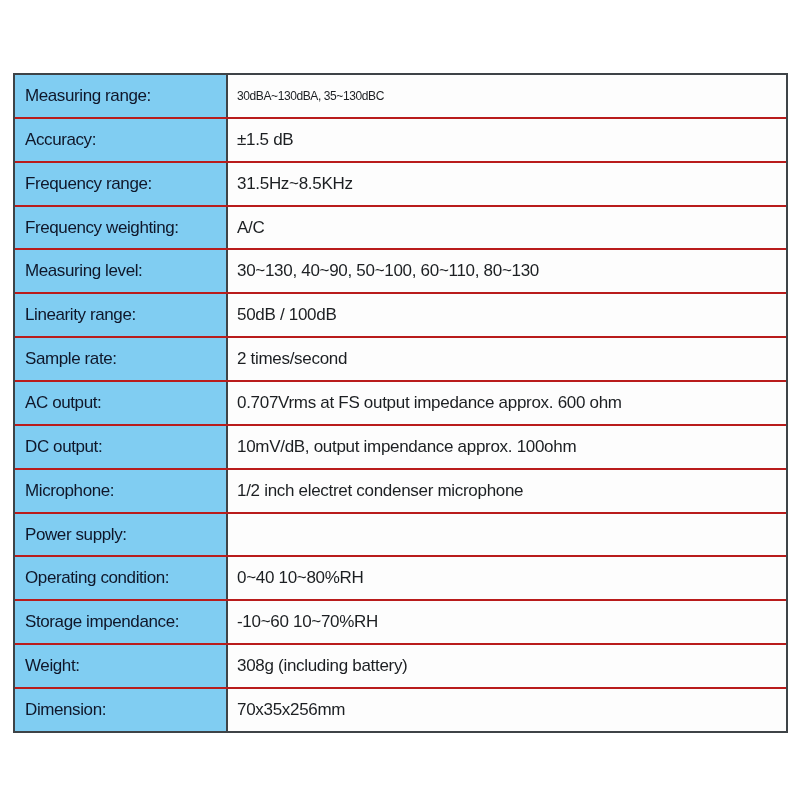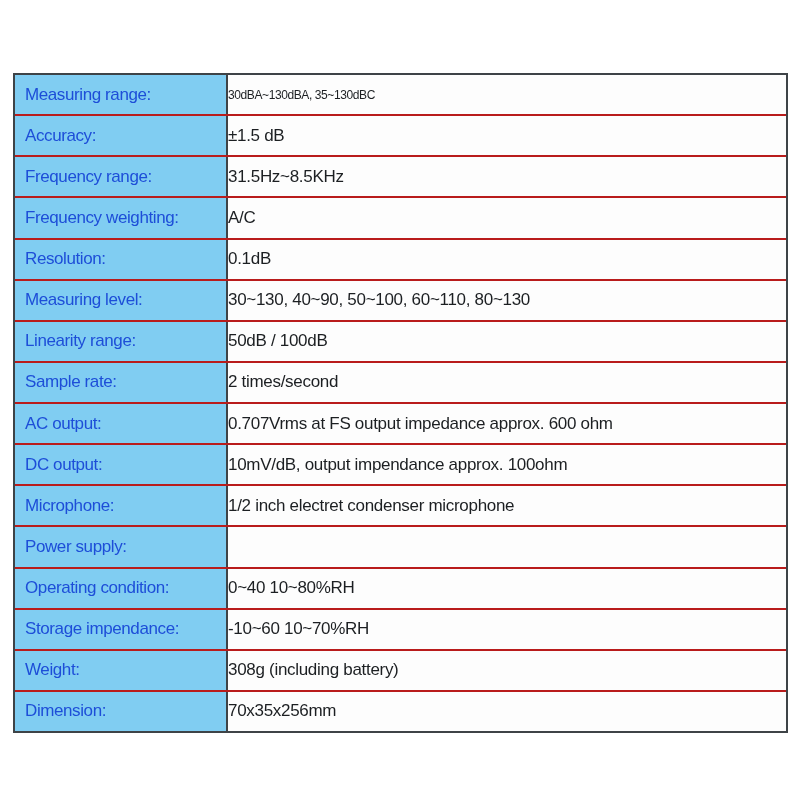--- a/index.html
+++ b/index.html
@@ -39,29 +39,30 @@
   .spec-label {
     width: 213px;
     flex: 0 0 213px;
     background: #80cdf2;
     border-right: 2px solid #3e4347;
     box-sizing: border-box;
     display: flex;
     align-items: center;
     padding-left: 10px;
     font-size: 17px;
-    color: #1d4ed8;
+    color: #0f172a;
     letter-spacing: -0.4px;
     white-space: nowrap;
     overflow: hidden;
   }
   .spec-value {
     flex: 1 1 auto;
     display: flex;
     align-items: center;
+    padding-left: 9px;
     font-size: 17px;
     color: #1c1f22;
     letter-spacing: -0.3px;
     white-space: nowrap;
     overflow: hidden;
     background: #fdfdfd;
   }
   .spec-value.small {
     font-size: 12px;
     letter-spacing: -0.4px;
@@ -79,24 +80,20 @@
     <div class="spec-label">Accuracy:</div>
     <div class="spec-value">±1.5 dB</div>
   </div>
   <div class="spec-row">
     <div class="spec-label">Frequency range:</div>
     <div class="spec-value">31.5Hz~8.5KHz</div>
   </div>
   <div class="spec-row">
     <div class="spec-label">Frequency weighting:</div>
     <div class="spec-value">A/C</div>
-  </div>
-  <div class="spec-row">
-    <div class="spec-label">Resolution:</div>
-    <div class="spec-value">0.1dB</div>
   </div>
   <div class="spec-row">
     <div class="spec-label">Measuring level:</div>
     <div class="spec-value">30~130, 40~90, 50~100, 60~110, 80~130</div>
   </div>
   <div class="spec-row">
     <div class="spec-label">Linearity range:</div>
     <div class="spec-value">50dB / 100dB</div>
   </div>
   <div class="spec-row">

